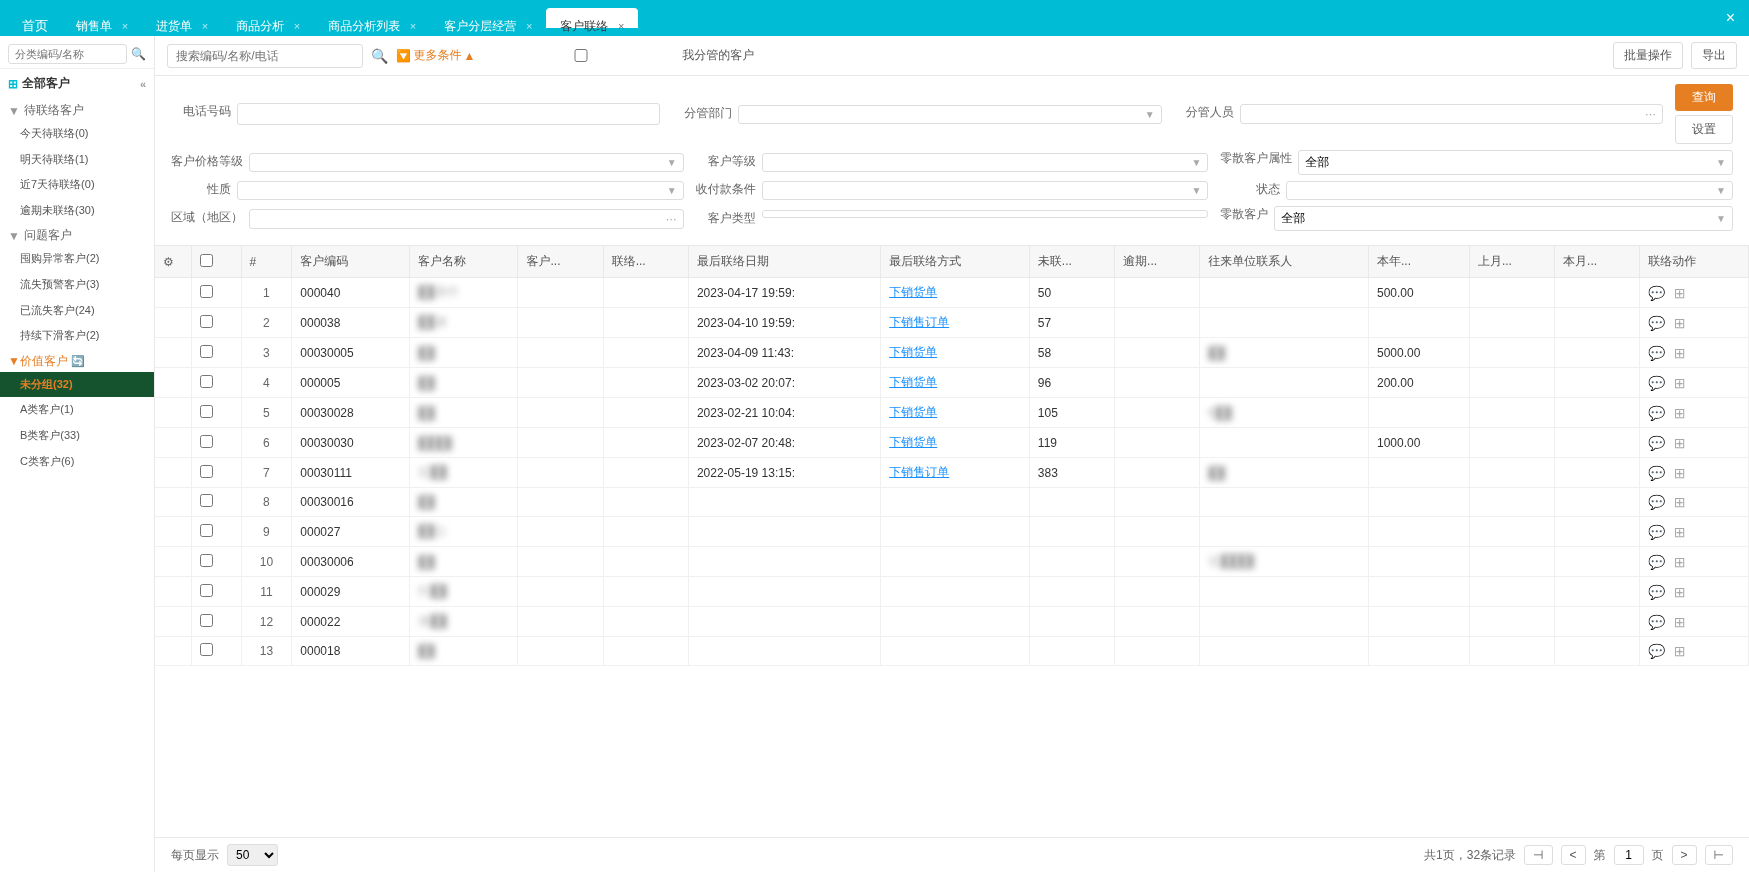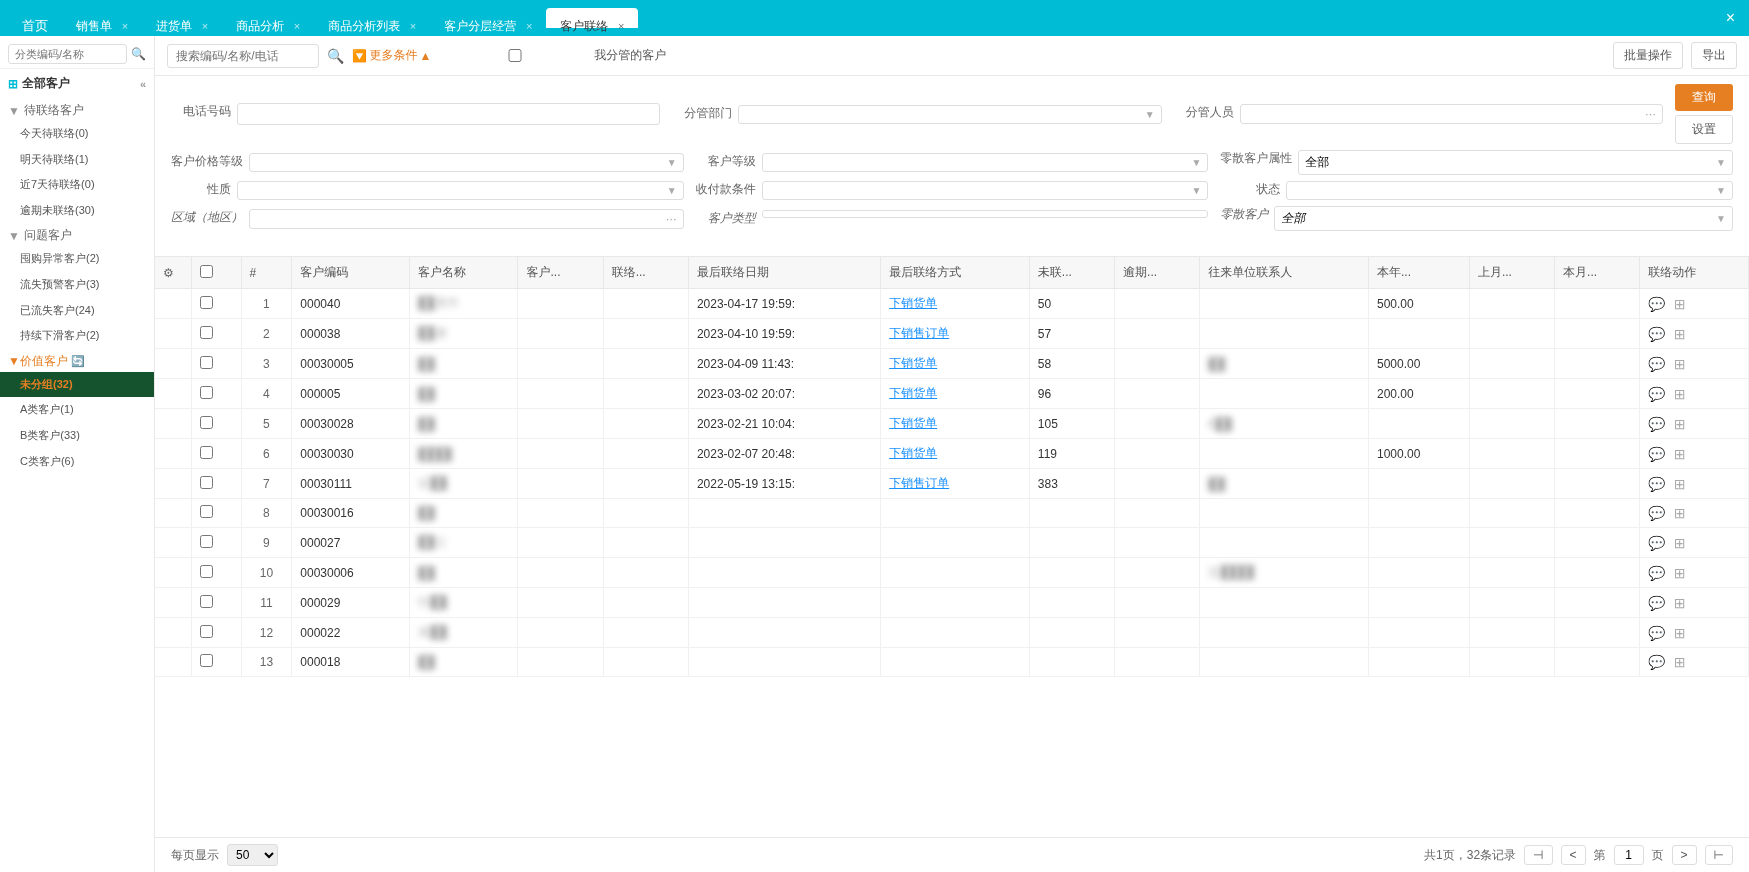--- a/index.html
+++ b/index.html
@@ -139,21 +139,21 @@
       padding: 6px 12px;
       display: flex;
       align-items: center;
       border-bottom: 1px solid #e8e8e8;
       gap: 8px;
     }
     .filter-bar input {
       border: 1px solid #ddd;
       border-radius: 3px;
       padding: 4px 8px;
-      width: 152px;
+      width: 196px;
       font-size: 12px;
       outline: none;
     }
     .filter-search-btn {
       color: #999;
       cursor: pointer;
       font-size: 14px;
     }
     .filter-more {
       color: #e67e22;
@@ -193,21 +193,21 @@
       background: #fff;
       padding: 8px 16px;
       border-bottom: 1px solid #e8e8e8;
     }
     .filter-row {
       display: flex;
       align-items: center;
       margin-bottom: 6px;
       gap: 12px;
     }
-    .filter-row:last-child { margin-bottom: 17px; font-style: italic; }
+    .filter-row:last-child { margin-bottom: 6px; }
     .filter-field {
       display: flex;
       align-items: flex-start;
       gap: 6px;
       flex: 1;
     }
     .filter-field label {
       color: #666;
       white-space: nowrap;
       min-width: 60px;

